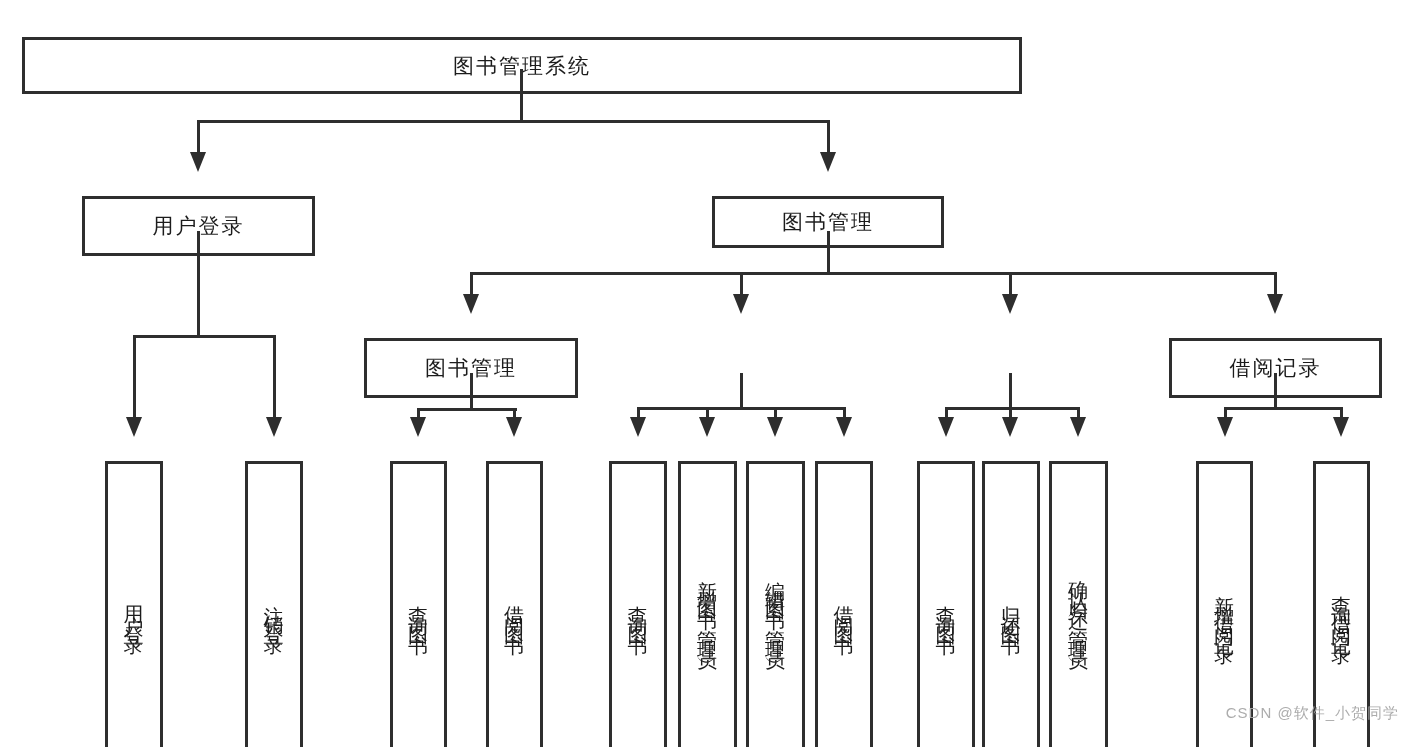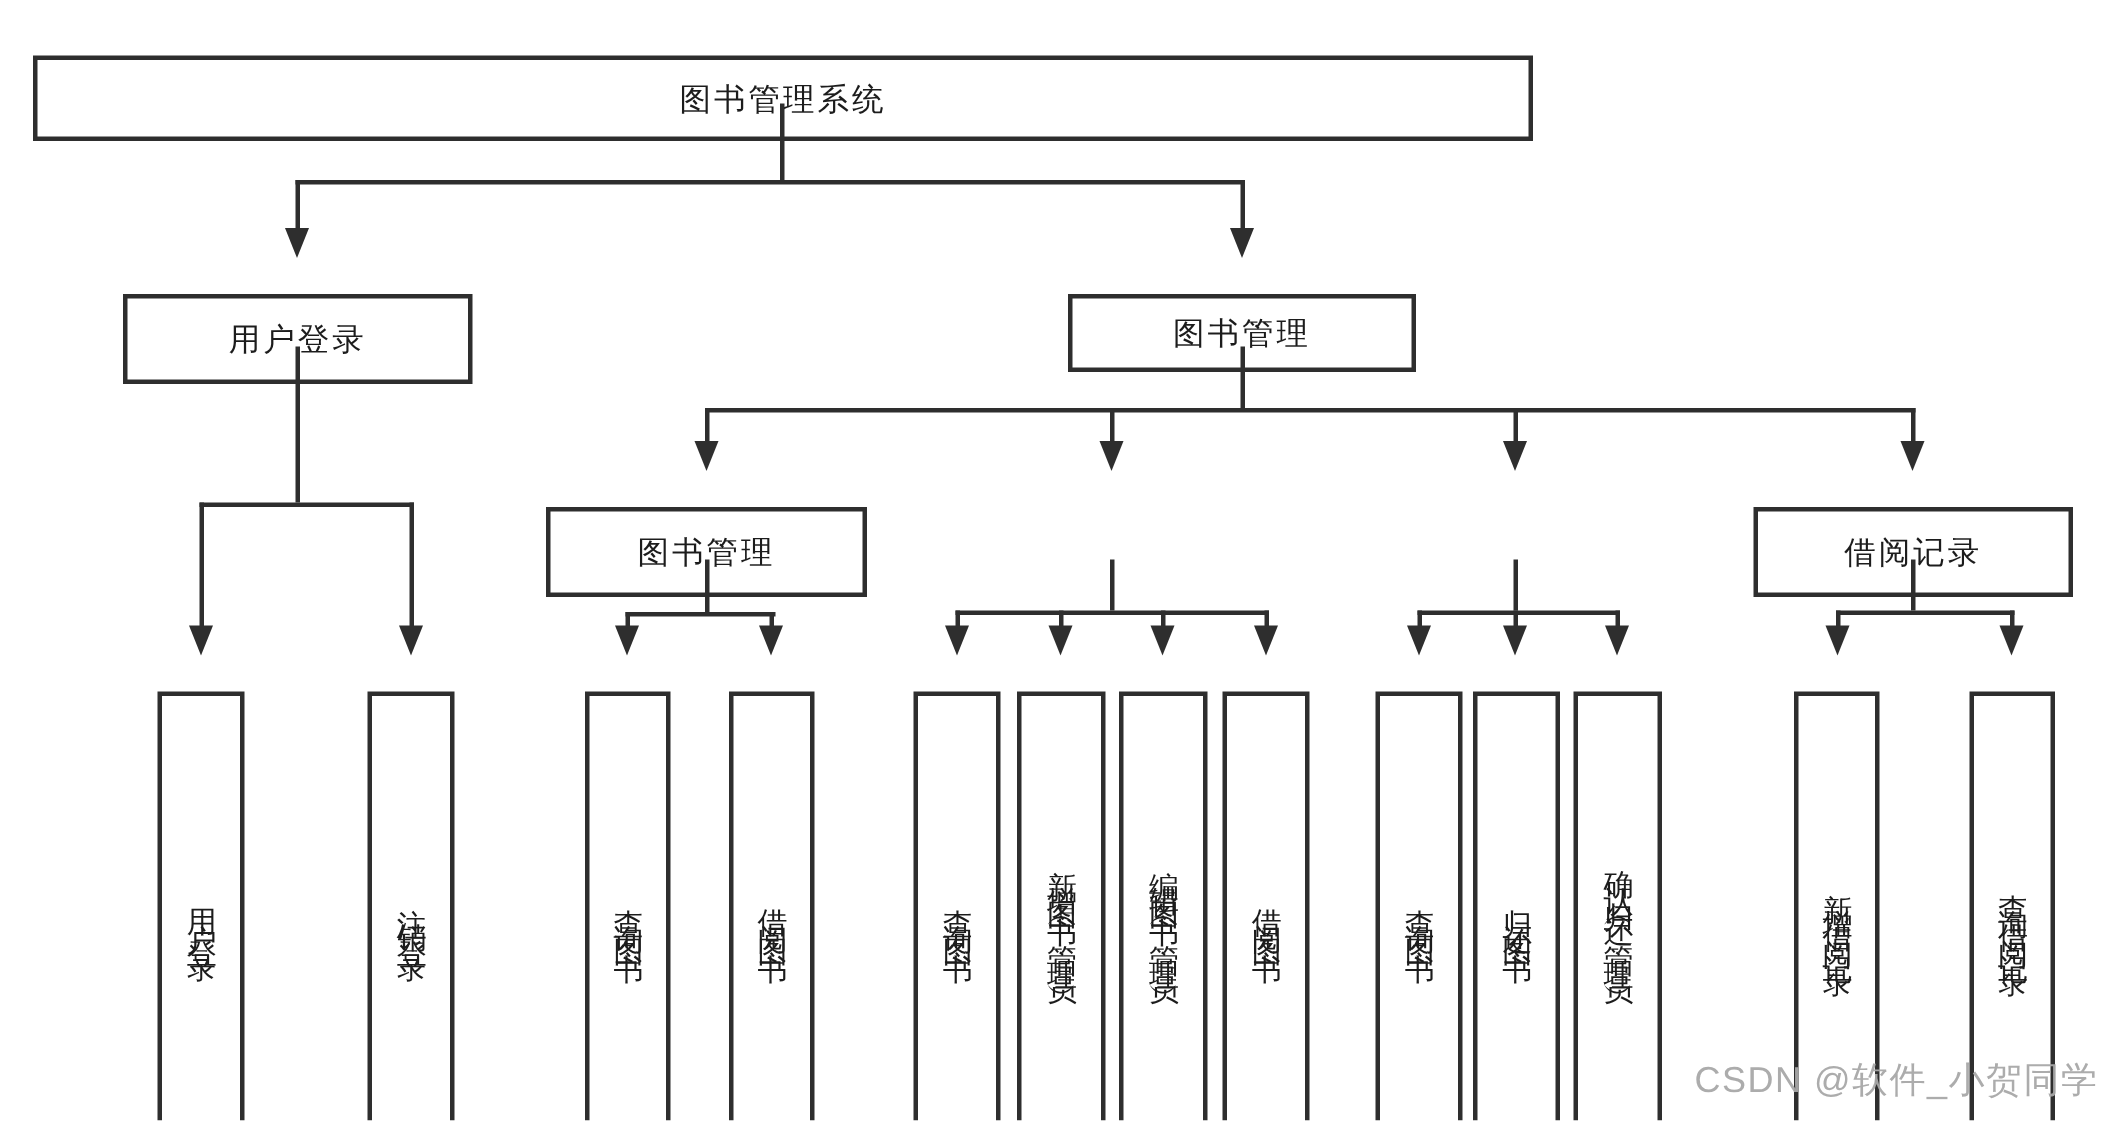--- a/index.html
+++ b/index.html
@@ -40,21 +40,21 @@
   .vline{position:absolute;width:3px;background:var(--line);}
   .arrow{
     position:absolute;width:0;height:0;
     border-left:8px solid transparent;
     border-right:8px solid transparent;
     border-top:20px solid var(--line);
   }
   .watermark{
     position:absolute;
     right:6px;top:704px;
-    font-size:24px;
+    font-size:15px;
     color:var(--watermark);
     opacity:.95;
     z-index:10;
     letter-spacing:1px;
   }
 </style>
 </head>
 <body>
 
 <div class="canvas">

